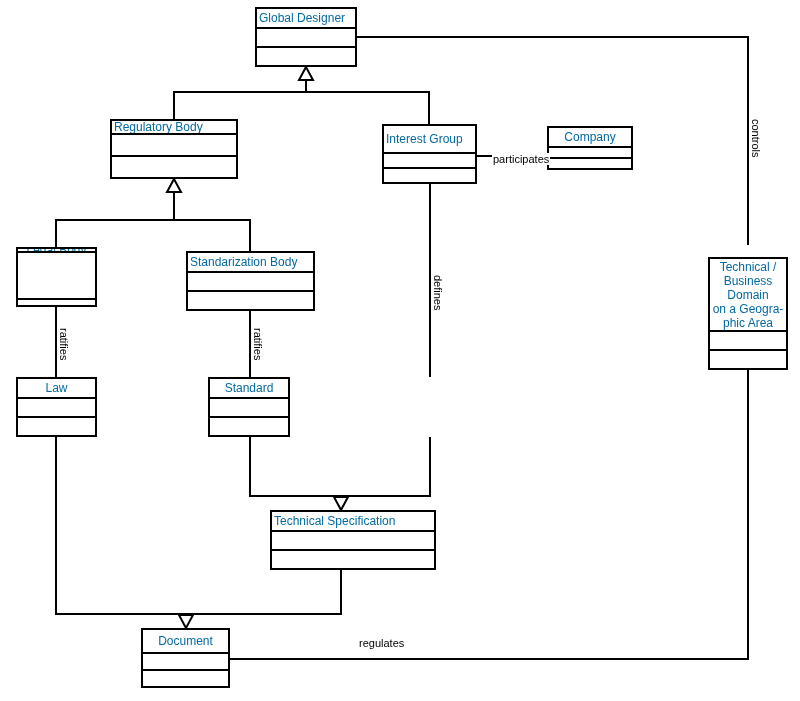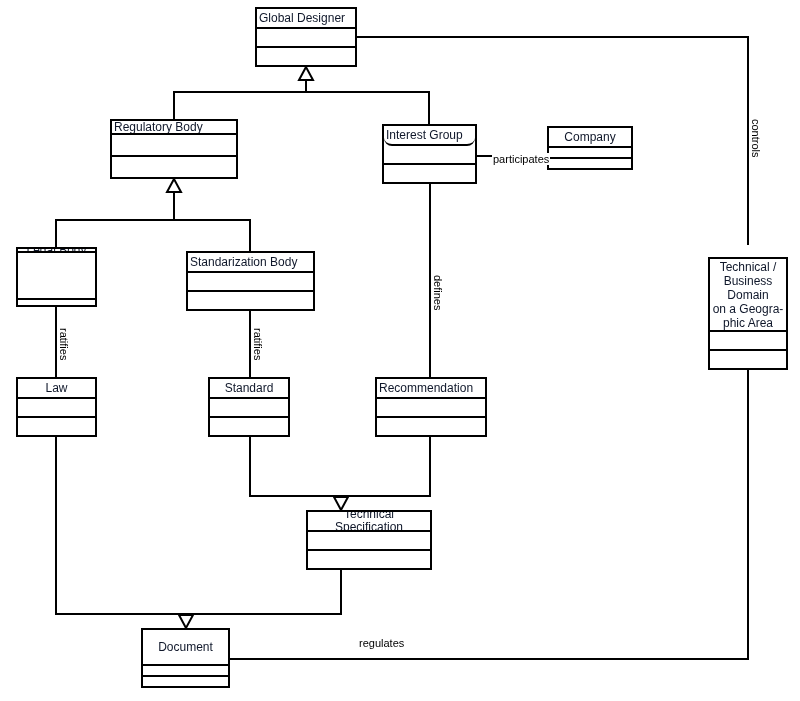--- a/index.html
+++ b/index.html
@@ -35,21 +35,21 @@
   }
   .uml-name-compartment {
     box-sizing: border-box;
     border-bottom: 2px solid #000000;
     display: flex;
     align-items: center;
     justify-content: center;
     text-align: center;
     font-size: 12px;
     line-height: 13px;
-    color: #0f172a;
+    color: #0369a1;
     padding: 1px 2px;
     white-space: pre-line;
     overflow: hidden;
   }
   .uml-attr-compartment {
     box-sizing: border-box;
     border-bottom: 2px solid #000000;
     flex: 1 1 0;
   }
   .uml-op-compartment {
@@ -144,21 +144,21 @@
     <div class="uml-op-compartment"></div>
   </div>
 
   <div class="uml-class" style="left:110px; top:119px; width:128px; height:60px;">
     <div class="uml-name-compartment" style="height:14px; justify-content:flex-start;">Regulatory Body</div>
     <div class="uml-attr-compartment"></div>
     <div class="uml-op-compartment"></div>
   </div>
 
   <div class="uml-class" style="left:382px; top:124px; width:95px; height:60px;">
-    <div class="uml-name-compartment" style="height:20px; justify-content:flex-start;border-radius:8px;">Interest Group</div>
+    <div class="uml-name-compartment" style="height:28px; justify-content:flex-start;">Interest Group</div>
     <div class="uml-attr-compartment"></div>
     <div class="uml-op-compartment"></div>
   </div>
 
   <div class="uml-class" style="left:547px; top:126px; width:86px; height:44px;">
     <div class="uml-name-compartment" style="height:20px;">Company</div>
     <div class="uml-attr-compartment"></div>
     <div class="uml-op-compartment"></div>
   </div>
 
@@ -189,34 +189,29 @@
     <div class="uml-attr-compartment"></div>
     <div class="uml-op-compartment"></div>
   </div>
 
   <div class="uml-class" style="left:208px; top:377px; width:82px; height:60px;">
     <div class="uml-name-compartment" style="height:20px;">Standard</div>
     <div class="uml-attr-compartment"></div>
     <div class="uml-op-compartment"></div>
   </div>
 
-  <div class="uml-class" style="left:375px; top:377px; width:112px; height:60px;">
-    <div class="uml-name-compartment" style="height:20px; justify-content:flex-start;">Recommendation</div>
-    <div class="uml-attr-compartment"></div>
-    <div class="uml-op-compartment"></div>
-  </div>
-
-  <div class="uml-class" style="left:270px; top:510px; width:126px; height:60px;margin-left:36px;">
+
+  <div class="uml-class" style="left:270px; top:510px; width:166px; height:60px;">
     <div class="uml-name-compartment" style="height:20px; justify-content:flex-start;">Technical Specification</div>
     <div class="uml-attr-compartment"></div>
     <div class="uml-op-compartment"></div>
   </div>
 
   <div class="uml-class" style="left:141px; top:628px; width:89px; height:60px;">
-    <div class="uml-name-compartment" style="height:36px;">Document</div>
+    <div class="uml-name-compartment" style="height:24px;">Document</div>
     <div class="uml-attr-compartment"></div>
     <div class="uml-op-compartment"></div>
   </div>
 
   <div class="edge-label" style="left:492px; top:153px;">participates</div>
 
   <div class="edge-label vertical" style="left:762px; top:118px;">controls</div>
 
   <div class="edge-label vertical" style="left:444px; top:274px;">defines</div>
 

